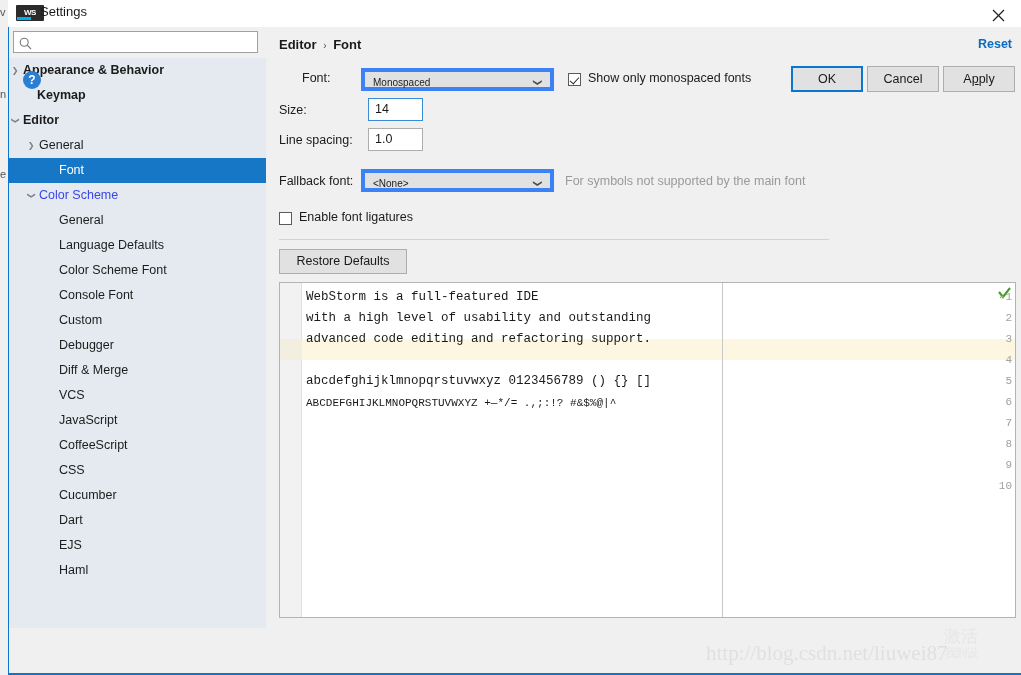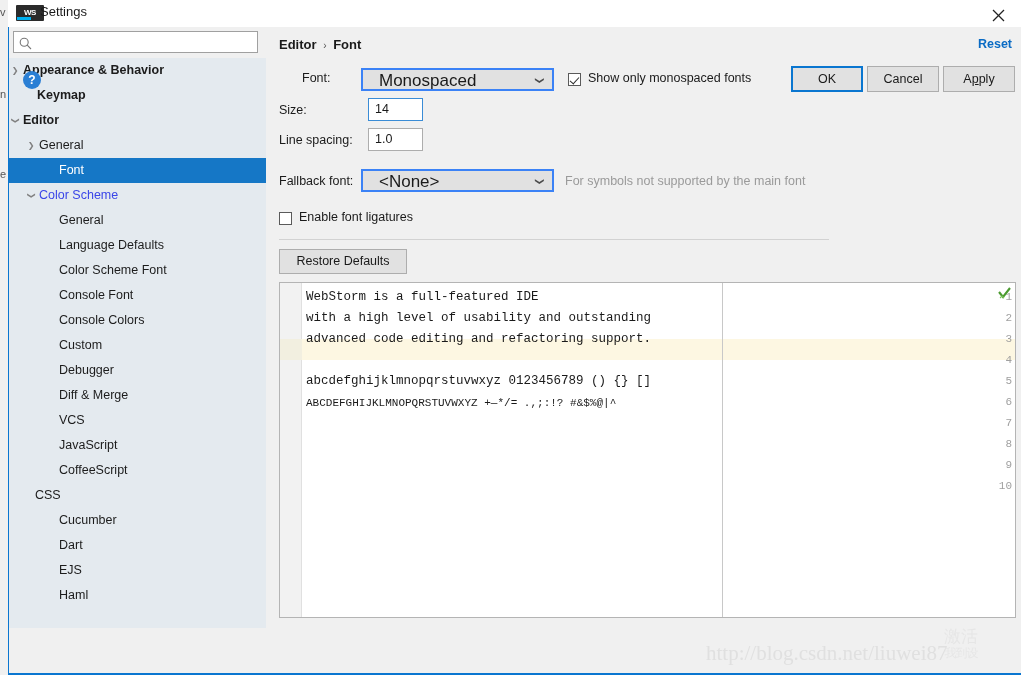--- a/index.html
+++ b/index.html
@@ -158,24 +158,24 @@
   }
 
   .flabel {
     position: absolute;
     font-size: 12.5px; color: #1a1a1a;
   }
   .combo {
     position: absolute;
     height: 23px;
     background: #e1e1e1;
-    border: 2px solid #3b82f6;
-    font-size: 17px; color: #1a1a1a;
+    border: 4px solid #3b82f6;
+    font-size: 10px; color: #1a1a1a;
     line-height: 21px;
-    padding-left: 16px;
+    padding-left: 8px;
     cursor: pointer;
     user-select: none;
   }
   .combo .chev {
     position: absolute; right: 8px; top: 0; height: 21px; line-height: 21px;
     font-size: 9px; color: #4a4a4a;
     display: inline-block;
   }
   .combo .chev::before { content: "\276F"; display: inline-block; transform: rotate(90deg); }
   .tfield {
@@ -361,28 +361,27 @@
         <div class="tree-item bold"><span class="twisty tw-right" style="left: 0px;"></span><span class="lbl" style="margin-left: 14px;">Appearance &amp; Behavior</span></div>
         <div class="tree-item bold"><span class="lbl" style="margin-left: 28px;">Keymap</span></div>
         <div class="tree-item bold"><span class="twisty tw-down" style="left: 0px;"></span><span class="lbl" style="margin-left: 14px;">Editor</span></div>
         <div class="tree-item"><span class="twisty tw-right" style="left: 16px;"></span><span class="lbl" style="margin-left: 30px;">General</span></div>
         <div class="tree-item sel"><span class="lbl" style="margin-left: 50px;">Font</span></div>
         <div class="tree-item linkish"><span class="twisty tw-down" style="left: 16px;"></span><span class="lbl" style="margin-left: 30px;">Color Scheme</span></div>
         <div class="tree-item"><span class="lbl" style="margin-left: 50px;">General</span></div>
         <div class="tree-item"><span class="lbl" style="margin-left: 50px;">Language Defaults</span></div>
         <div class="tree-item"><span class="lbl" style="margin-left: 50px;">Color Scheme Font</span></div>
         <div class="tree-item"><span class="lbl" style="margin-left: 50px;">Console Font</span></div>
-        <div class="tree-item"><span class="lbl" style="margin-left: 50px;">Console Colors</span></div>
         <div class="tree-item"><span class="lbl" style="margin-left: 50px;">Custom</span></div>
         <div class="tree-item"><span class="lbl" style="margin-left: 50px;">Debugger</span></div>
         <div class="tree-item"><span class="lbl" style="margin-left: 50px;">Diff &amp; Merge</span></div>
         <div class="tree-item"><span class="lbl" style="margin-left: 50px;">VCS</span></div>
         <div class="tree-item"><span class="lbl" style="margin-left: 50px;">JavaScript</span></div>
         <div class="tree-item"><span class="lbl" style="margin-left: 50px;">CoffeeScript</span></div>
-        <div class="tree-item"><span class="lbl" style="margin-left: 26px;">CSS</span></div>
+        <div class="tree-item"><span class="lbl" style="margin-left: 50px;">CSS</span></div>
         <div class="tree-item"><span class="lbl" style="margin-left: 50px;">Cucumber</span></div>
         <div class="tree-item"><span class="lbl" style="margin-left: 50px;">Dart</span></div>
         <div class="tree-item"><span class="lbl" style="margin-left: 50px;">EJS</span></div>
         <div class="tree-item"><span class="lbl" style="margin-left: 50px;">Haml</span></div>
       </div>
     <div id="sb-track">
       <div id="sb-thumb"></div>
     </div>
 
     <div id="pane">

